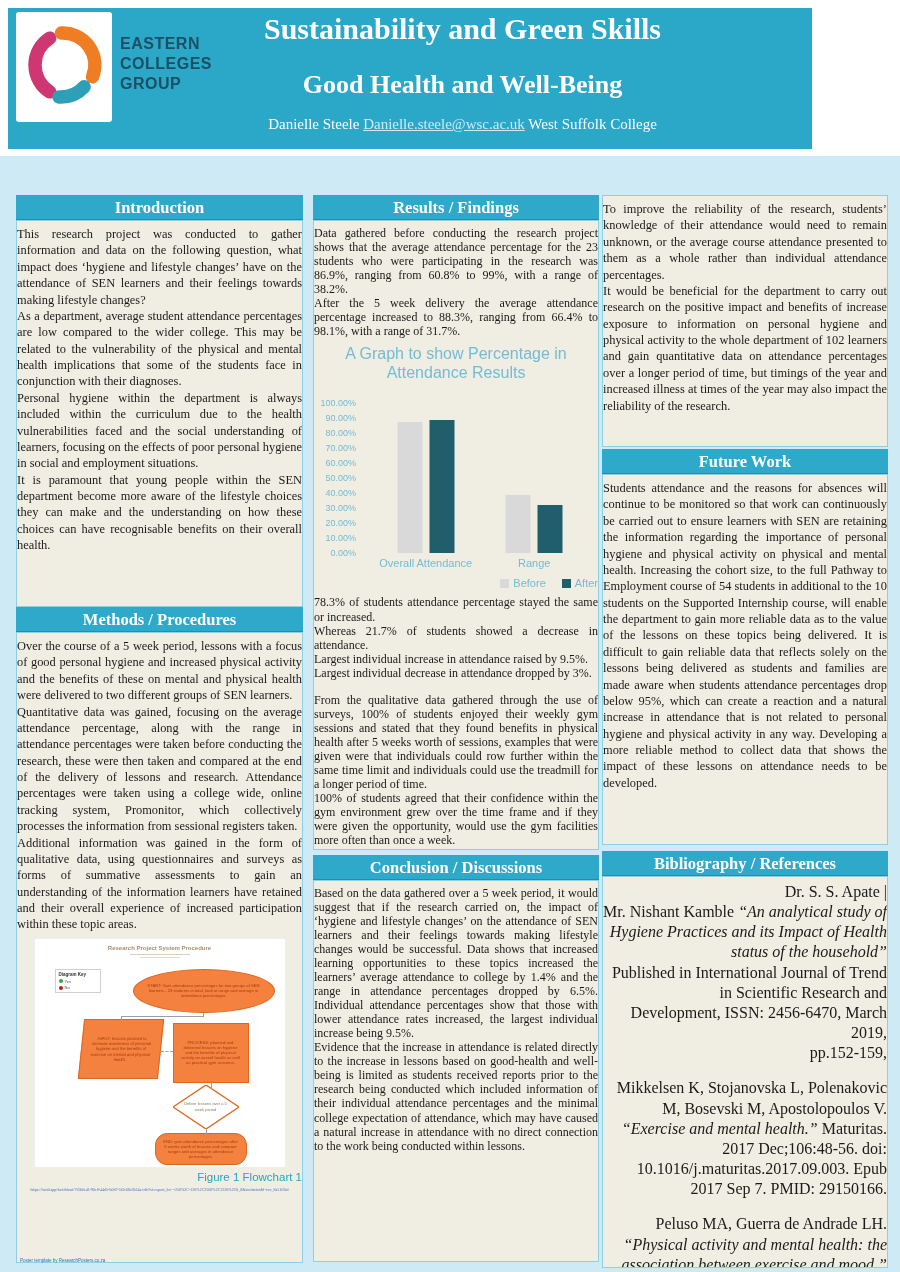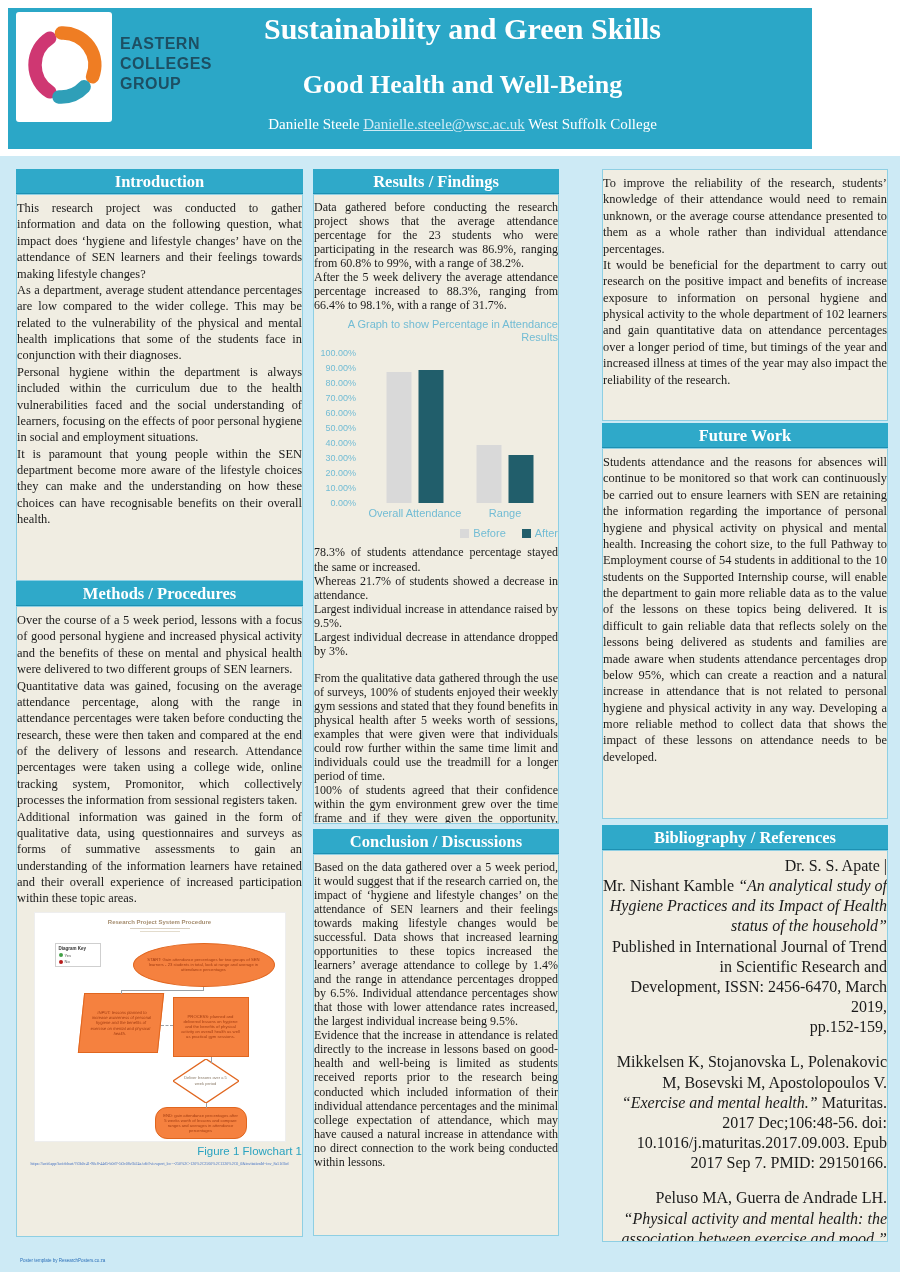--- a/index.html
+++ b/index.html
@@ -7,43 +7,43 @@
   body{position:relative;background:#cdeaf5;font-family:"Liberation Serif",serif;overflow:hidden;}
   .header-frame{position:absolute;top:0;left:0;width:900px;height:156px;background:#ffffff;}
   .header{position:absolute;top:8px;left:8px;width:804px;height:141px;background:#2ba7c7;}
   .logo-box{position:absolute;left:8px;top:4px;width:96px;height:110px;background:#ffffff;border-radius:3px;display:flex;align-items:center;justify-content:center;}
   .logo-text{position:absolute;left:112px;top:26px;font-family:"Liberation Sans",sans-serif;font-weight:bold;color:#1d4f63;font-size:16px;line-height:1.25;letter-spacing:.5px;}
   .titles{position:absolute;left:115px;right:10px;top:0;text-align:center;color:#ffffff;}
   .poster-title{margin-top:4px;font-size:30px;font-weight:bold;}
   .poster-subtitle{margin-top:24px;font-size:26px;font-weight:bold;}
   .author-line{margin-top:16px;font-size:15px;}
   .author-email{color:#cfeaf4;text-decoration:underline;cursor:pointer;}
-  .col{position:absolute;top:169px;border-radius:8px;}
+  .col{position:absolute;top:195px;border-radius:8px;}
   .col1{left:16px;width:287px;}
-  .col2{left:313px;width:246px;}
+  .col2{left:313px;width:286px;}
   .col3{left:602px;width:286px;}
   .band{background:#2fa9c9;color:#fff;text-align:center;font-weight:bold;font-size:16.5px;height:25px;line-height:25px;border-bottom:1px solid #1d90b2;}
   .panel{background:#f0ede2;border:1px solid #8ecfe3;padding:5px 0;text-align:justify;font-size:12.4px;line-height:1.32;color:#1a1a1a;overflow:hidden;}
   .panel p{margin:0;}
   .col2 .panel{font-size:12px;line-height:1.17;}
   #intro-body{height:387px;}
   #methods-body{height:631px;}
   #results-body{height:630px;}
   #conclusion-head{margin-top:5px;}
   #conclusion-body{height:382px;}
   #right-top{height:252px;}
   #future-head{margin-top:2px;}
   #future-body{height:371px;}
   #bib-head{margin-top:6px;}
   #bib-body{height:392px;text-align:right;font-size:16px;line-height:1.26;}
   .bib-entry{white-space:pre-line;margin-bottom:15px !important;}
   .blank{height:13px;}
   
   .chart{margin:6px 0 6px;font-family:"Liberation Sans",sans-serif;color:#72bcd4;}
-  .chart-title{text-align:right;font-size:11px;line-height:1.2;margin-bottom:8px;}
+  .chart-title{text-align:center;font-size:16px;line-height:1.2;margin-bottom:20px;}
   .chart-area{display:flex;}
   .yaxis{position:relative;width:48px;height:150px;flex:none;}
   .ytick{position:absolute;right:6px;font-size:9px;transform:translateY(-50%);white-space:nowrap;}
   .plot{position:relative;flex:1;height:150px;}
   .bar-group{position:absolute;bottom:0;display:flex;align-items:flex-end;gap:7px;transform:translateX(-50%);}
   .bar{width:25px;}
   .xlabels{position:relative;height:14px;margin-top:4px;margin-left:48px;font-size:11px;}
   .xlabel{position:absolute;transform:translateX(-50%);white-space:nowrap;}
   .legend{display:flex;justify-content:flex-end;gap:16px;font-size:11px;margin-top:6px;align-items:center;}
   .legend span{display:inline-flex;align-items:center;}

